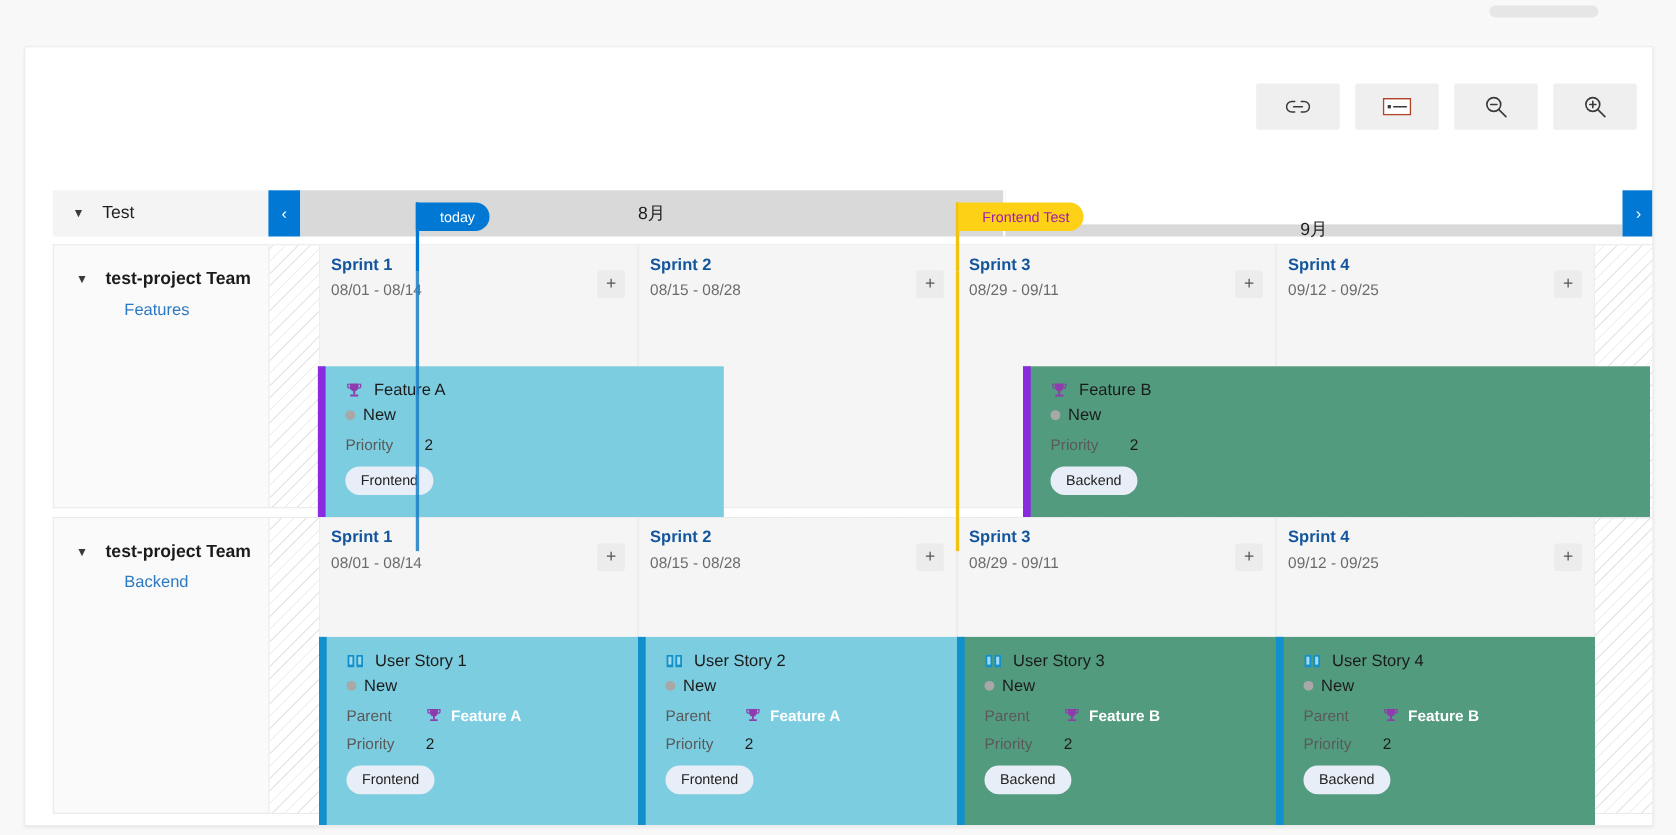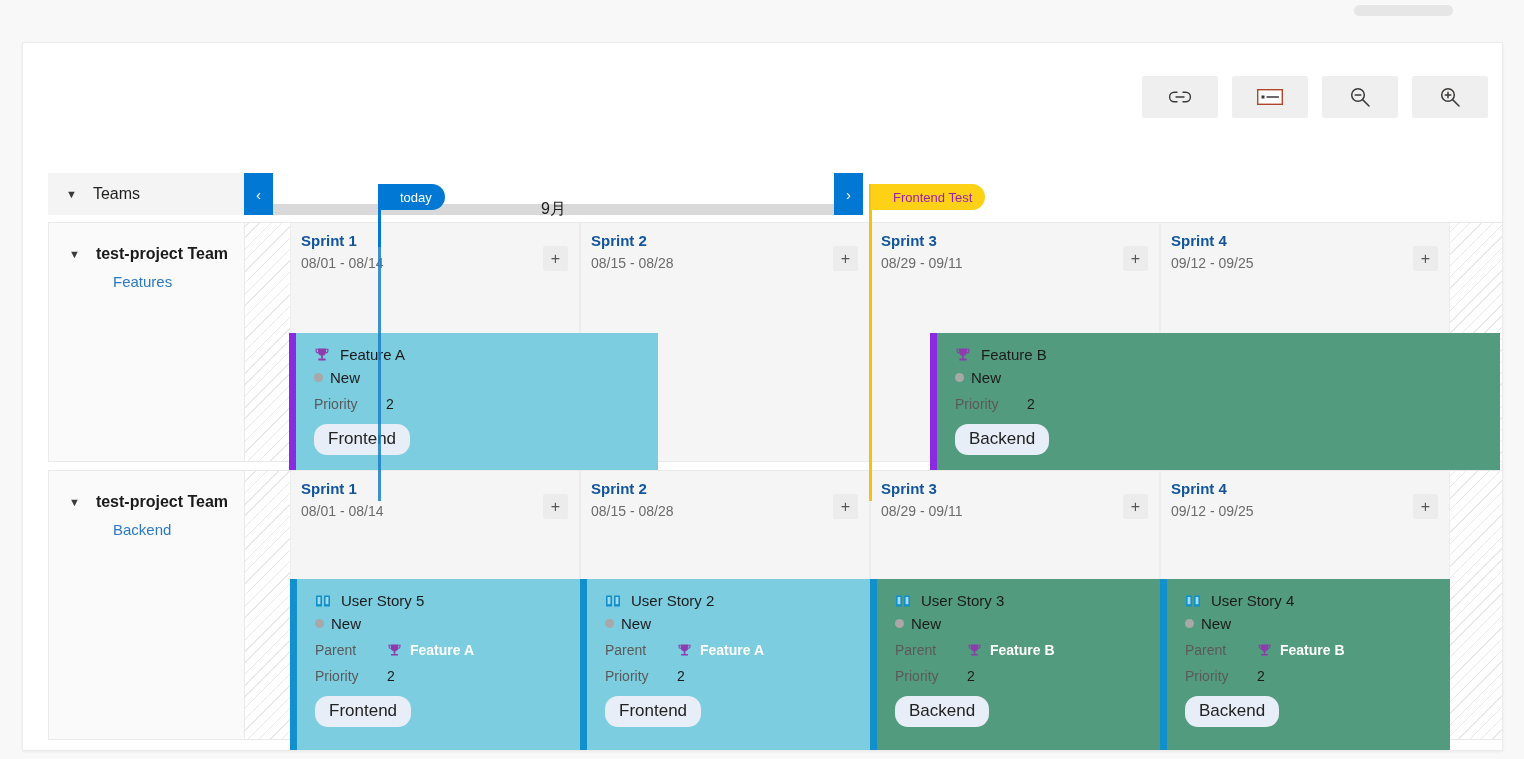--- a/index.html
+++ b/index.html
@@ -186,21 +186,21 @@
   .field-label { width: 72px; color: #5a5a5a; flex: 0 0 auto; }
   .field-value { color: #1b1b1b; }
   .field-value.parent {
     display: flex; align-items: center; gap: 8px;
     color: #ffffff; font-weight: bold;
   }
   .tag {
     display: inline-block; margin-top: 12px;
     padding: 5px 14px 6px;
     background: #e8eef7; border-radius: 13px;
-    font-size: 17px; color: #222;
+    font-size: 13px; color: #222;
   }
 
   .ic { flex: 0 0 auto; display: block; }
 </style>
 </head>
 <body>
 
 <div id="page-title">Qiita投稿用のプラン例</div>
 <div id="top-scroll-pill"></div>
 
@@ -252,23 +252,24 @@
   <div class="marker-flag" id="today-flag">today</div>
   <div class="marker-line" id="today-line-2"></div>
 
   <div class="marker-line" id="milestone-line"></div>
   <div class="marker-flag" id="milestone-flag">Frontend Test</div>
   <div class="marker-line" id="milestone-line-2"></div>
 
   <div id="timeline-header">
     <div id="teams-cell">
       <span class="chev">▼</span>
-      <span>Teams</span>
+      <span>Test</span>
     </div>
     <div class="nav-arrow">‹</div>
+    <div class="month-cell" style="width:641px;">8月</div>
     <div class="month-cell" style="width:561px; border-right:none;margin-top:31px;">9月</div>
     <div class="nav-arrow">›</div>
   </div>
 
   <div class="swimlane" id="row-features">
     <div class="lane-label">
       <div class="lane-team">
         <span class="chev">▼</span>
         <span>test-project Team</span>
       </div>
@@ -396,21 +397,21 @@
       <div class="card" style="left:45px; top:108px; width:290px; height:184px; background:#7ccde0; border-left:7px solid #1190cb;">
         <div class="card-title-row">
           <span>
             <svg class="ic" width="16" height="14" viewBox="0 0 16 14">
               <rect x="1" y="1.5" width="6" height="11" rx=".6" fill="#1190cb"></rect>
               <rect x="9" y="1.5" width="6" height="11" rx=".6" fill="#1190cb"></rect>
               <rect x="2.6" y="3" width="2.8" height="7.2" fill="#9fdcf0"></rect>
               <rect x="10.6" y="3" width="2.8" height="7.2" fill="#9fdcf0"></rect>
             </svg>
           </span>
-          <span class="title-text">User Story 5</span>
+          <span class="title-text">User Story 1</span>
         </div>
         <div class="card-state">
           <span class="state-dot"></span>
           <span>New</span>
         </div>
         <div class="field-row">
           <span class="field-label">Parent</span>
           <span class="field-value parent">
             <span>
               <svg class="ic" width="15" height="15" viewBox="0 0 16 16">

